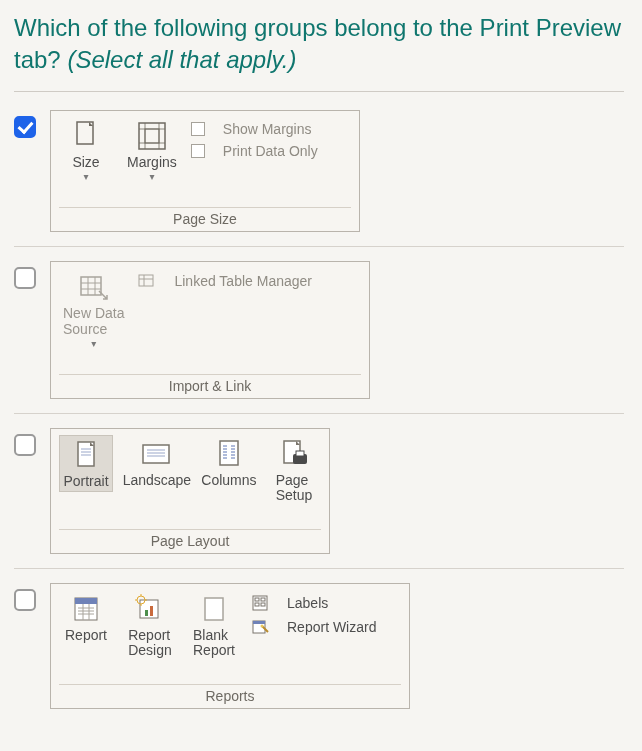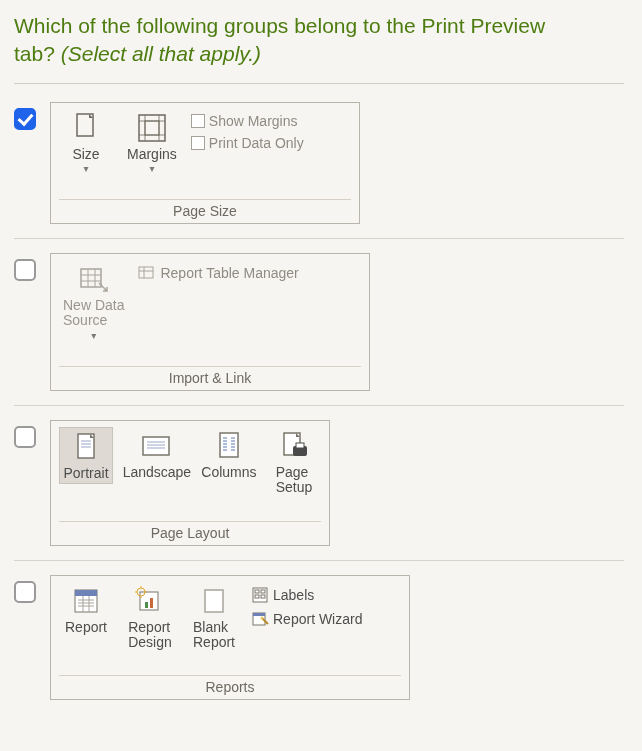--- a/index.html
+++ b/index.html
@@ -10,23 +10,23 @@
     height: 751px;
     font-family: "Segoe UI", Arial, sans-serif;
     background: #f6f5f2;
     color: #2f2f2f;
     overflow: hidden;
   }
   .page {
     padding: 12px 18px 18px 14px;
   }
   .question {
-    font-size: 21px;
+    font-size: 24px;
     line-height: 1.35;
-    color: #4d7c0f;
+    color: #0f766e;
     margin-bottom: 10px;
   }
   .question em { font-style: italic; }
   .divider {
     border: 0;
     border-top: 1.5px solid #cfcbc5;
     margin: 14px 0 18px 0;
   }
   .row-divider {
     border: 0;
@@ -109,21 +109,21 @@
   }
   .stack {
     display: flex;
     flex-direction: column;
     gap: 6px;
     padding-top: 4px;
   }
   .small-row {
     display: flex;
     align-items: center;
-    gap: 4px;
+    gap: 18px;
     font-size: 14px;
     color: #8f8b83;
     cursor: pointer;
     white-space: nowrap;
   }
   .small-row .mini-icon {
     width: 18px; height: 18px;
     display: flex; align-items: center; justify-content: center;
   }
   .mini-check {
@@ -219,21 +219,21 @@
         </div>
         <div class="stack">
           <div class="small-row">
             <span class="mini-icon">
               <svg width="18" height="16" viewBox="0 0 18 16">
                 <rect x="1" y="2" width="14" height="11" fill="none" stroke="#a8a49c"></rect>
                 <line x1="1" y1="6" x2="15" y2="6" stroke="#a8a49c"></line>
                 <line x1="6" y1="2" x2="6" y2="13" stroke="#a8a49c"></line>
               </svg>
             </span>
-            <span>Report Table Manager</span>
+            <span>Linked Table Manager</span>
           </div>
         </div>
       </div>
       <div class="group-title">Import &amp; Link</div>
     </div>
   </div>
 
   <hr class="row-divider">
 
   <div class="opt-row">

